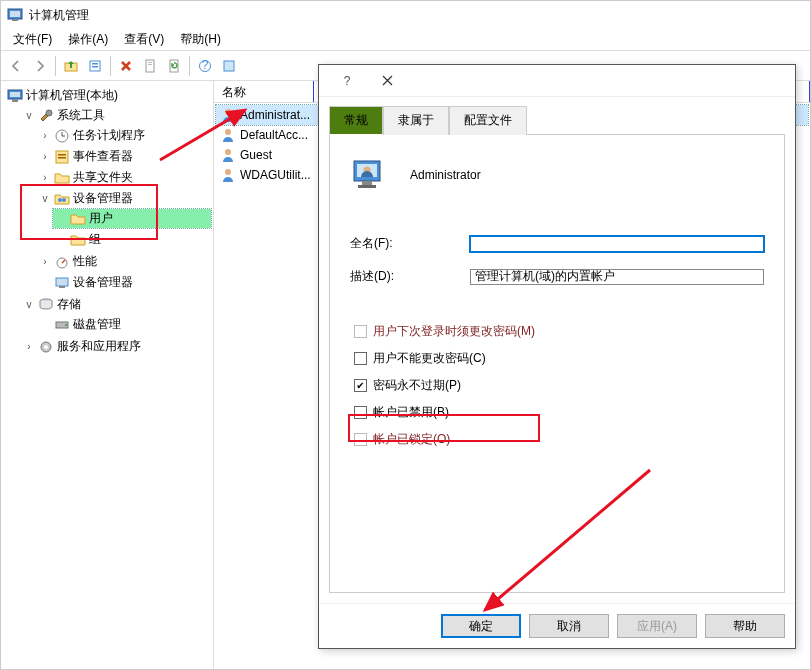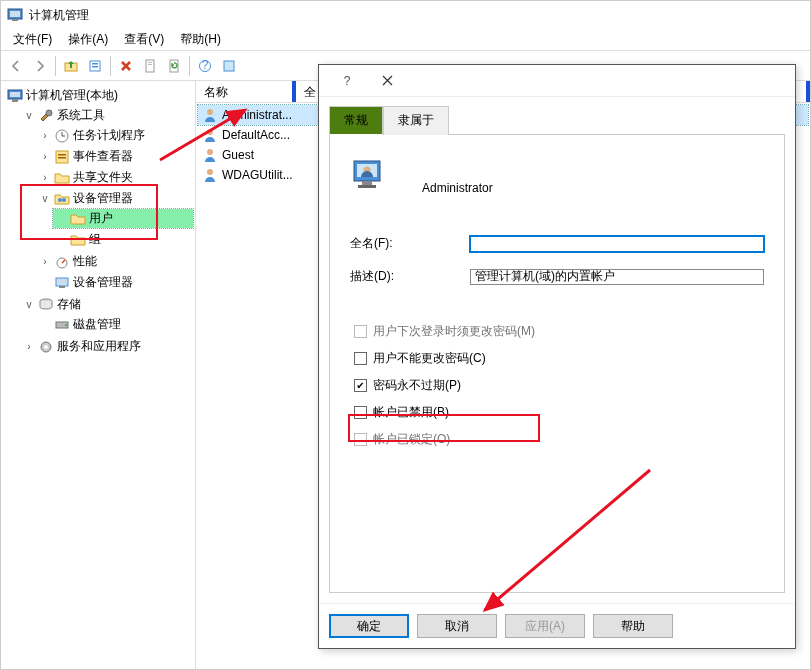--- a/index.html
+++ b/index.html
@@ -6,57 +6,57 @@
 body{background:#fff;width:811px;height:670px;overflow:hidden;position:relative}
 .window{width:811px;height:670px;border:1px solid #ccc;display:flex;flex-direction:column;background:#fff}
 .titlebar{height:28px;display:flex;align-items:center;padding:0 6px;background:#fff}
 .titlebar .icon{width:16px;height:16px;margin-right:6px}
 .menubar{height:22px;display:flex;align-items:center;padding:0 4px;border-bottom:1px solid #ddd}
 .menubar span{padding:2px 8px;cursor:default}
 .toolbar{height:30px;display:flex;align-items:center;padding:0 4px;border-bottom:1px solid #ddd;gap:2px}
 .tbtn{width:22px;height:22px;display:flex;align-items:center;justify-content:center;border:1px solid transparent}
 .sep{width:1px;height:20px;background:#ccc;margin:0 2px}
 .body{flex:1;display:flex;min-height:0}
-.treepane{width:195px;border-right:1px solid #ddd;padding:4px 2px;overflow:auto}
+.treepane{width:213px;border-right:1px solid #ddd;padding:4px 2px;overflow:auto}
 .tree ul{list-style:none;padding-left:16px}
 .tree>ul{padding-left:2px}
 .tree li{padding:1px 0;white-space:nowrap}
 .node{display:flex;align-items:center;gap:3px;padding:1px 2px}
 .node.sel{background:#86efac;outline:1px dotted #7aa}
 .tw{width:12px;text-align:center;color:#555;font-size:10px;display:inline-block}
 .nicon{width:16px;height:16px;flex:0 0 16px}
 .listpane{flex:1;display:flex;flex-direction:column}
 .listhdr{height:22px;display:flex;border-bottom:1px solid #ddd;background:#fff}
-.lh{padding:3px 8px;border-right:4px solid #1d4ed8}
+.lh{padding:3px 8px;border-right:1px solid #1d4ed8}
 .listbody{flex:1;padding:2px}
 .row{display:flex;align-items:center;gap:4px;padding:2px 4px}
 .row.sel{background:#cce8ff;outline:1px dotted #7aa}
 .uicon{width:16px;height:16px;flex:0 0 16px}
 
 .dialog{position:absolute;left:318px;top:64px;width:478px;height:585px;background:#fff;border:1px solid #555;box-shadow:2px 2px 8px rgba(0,0,0,.2);display:flex;flex-direction:column}
 .dtitle{height:32px;display:flex;align-items:center;padding:0 8px;background:#fff;border-bottom:1px solid #eee}
 .dtitle .t{flex:1;font-size:12px}
 .dtitle .btns{display:flex;gap:0}
 .dtitle .wb{width:40px;height:28px;display:flex;align-items:center;justify-content:center}
 .tabs{display:flex;padding:8px 10px 0 10px;gap:0}
 .tab{padding:5px 14px;border:1px solid #ccc;border-bottom:none;background:#f0f0f0;position:relative;top:1px}
 .tab.active{background:#4d7c0f;border-bottom:1px solid #fff}
 .tabbody{flex:1;margin:0 10px 10px 10px;border:1px solid #ccc;padding:20px 20px 10px 20px;display:flex;flex-direction:column}
-.idrow{display:flex;align-items:flex-end;gap:32px;margin-bottom:40px}
+.idrow{display:flex;align-items:center;gap:20px;margin-bottom:40px}
 .avatar{width:40px;height:40px}
 .frow{display:flex;align-items:center;margin-bottom:16px}
 .flabel{width:120px}
 .finput{flex:1;height:16px;border:1px solid #888;padding:2px 4px;font-size:12px}
 .finput.focus{border:1px solid #0078d7;outline:1px solid #0078d7}
 .chkrow{display:flex;align-items:center;gap:6px;margin-bottom:10px;padding-left:4px}
-.chkrow.disabled{color:#737373}
+.chkrow.disabled{color:#7f1d1d}
 .chk{width:13px;height:13px;border:1px solid #666;background:#fff;display:flex;align-items:center;justify-content:center;font-size:10px;line-height:1}
 .chkrow.disabled .chk{border-color:#bbb}
 .chk.checked::before{content:"✔";color:#000;font-size:10px}
-.dbtns{display:flex;gap:8px;padding:10px;border-top:1px solid #eee}
+.dbtns{display:flex;justify-content:flex-end;gap:8px;padding:10px;border-top:1px solid #eee}
 .dbtn{width:80px;height:24px;border:1px solid #adadad;background:#e1e1e1;text-align:center;line-height:22px}
 .dbtn.default{border:2px solid #0078d7;line-height:20px}
 .dbtn.dis{color:#999}
 
 .redbox{position:absolute;border:2px solid #e81123;pointer-events:none}
 .arrow{position:absolute;pointer-events:none}
 
 svg{display:block}
 </style>
 </head>
@@ -370,20 +370,21 @@
       <div class="wb">
           <svg width="11" height="11" viewBox="0 0 11 11">
             <path d="M1 1 L10 10 M10 1 L1 10" stroke="#333" stroke-width="1.2"></path>
           </svg>
         </div>
     </div>
   </div>
   <div class="tabs">
     <div class="tab active">常规</div>
     <div class="tab">隶属于</div>
+    <div class="tab">配置文件</div>
   </div>
   <div class="tabbody">
     <div class="idrow">
       <span class="avatar">
         <svg viewBox="0 0 40 40">
             <rect x="4" y="6" width="26" height="20" fill="#4a90d9" stroke="#2a5080"></rect>
             <rect x="7" y="9" width="20" height="13" fill="#cde6f7"></rect>
             <circle cx="17" cy="15" r="3.5" fill="#e0b080"></circle>
             <path d="M11 22 a6 6 0 0 1 12 0 z" fill="#3a6ea5"></path>
             <rect x="12" y="26" width="10" height="4" fill="#888"></rect>

